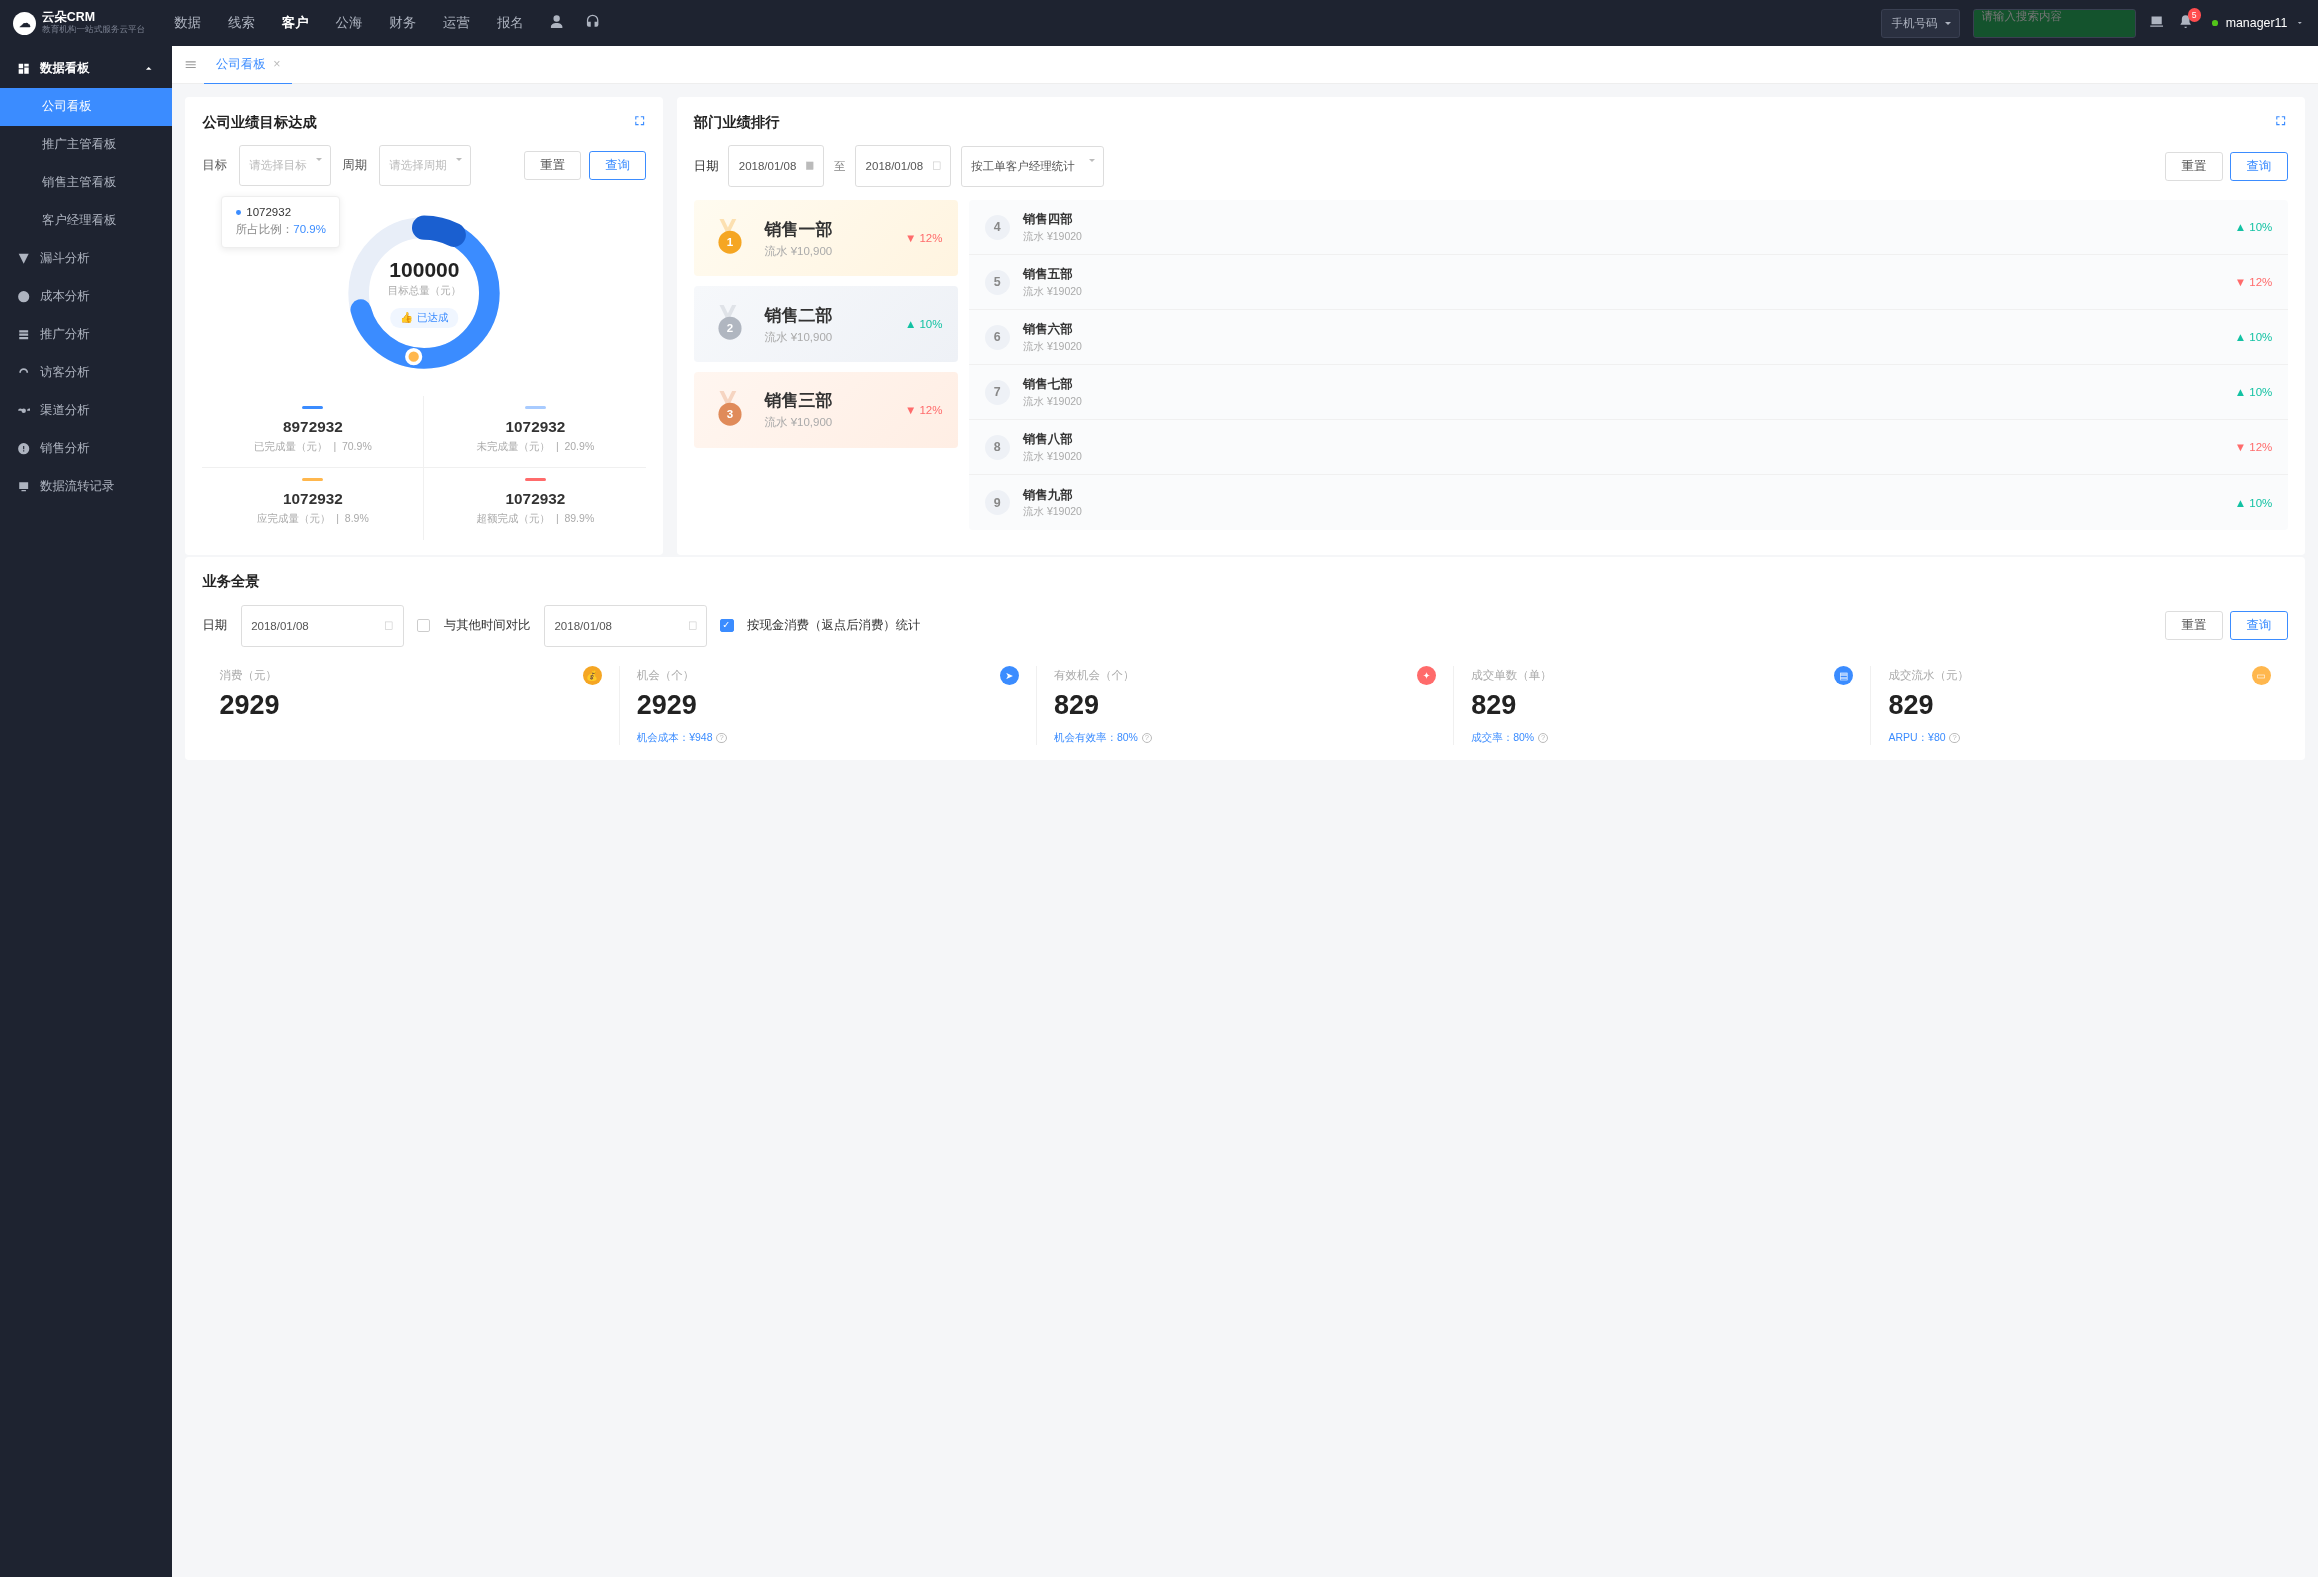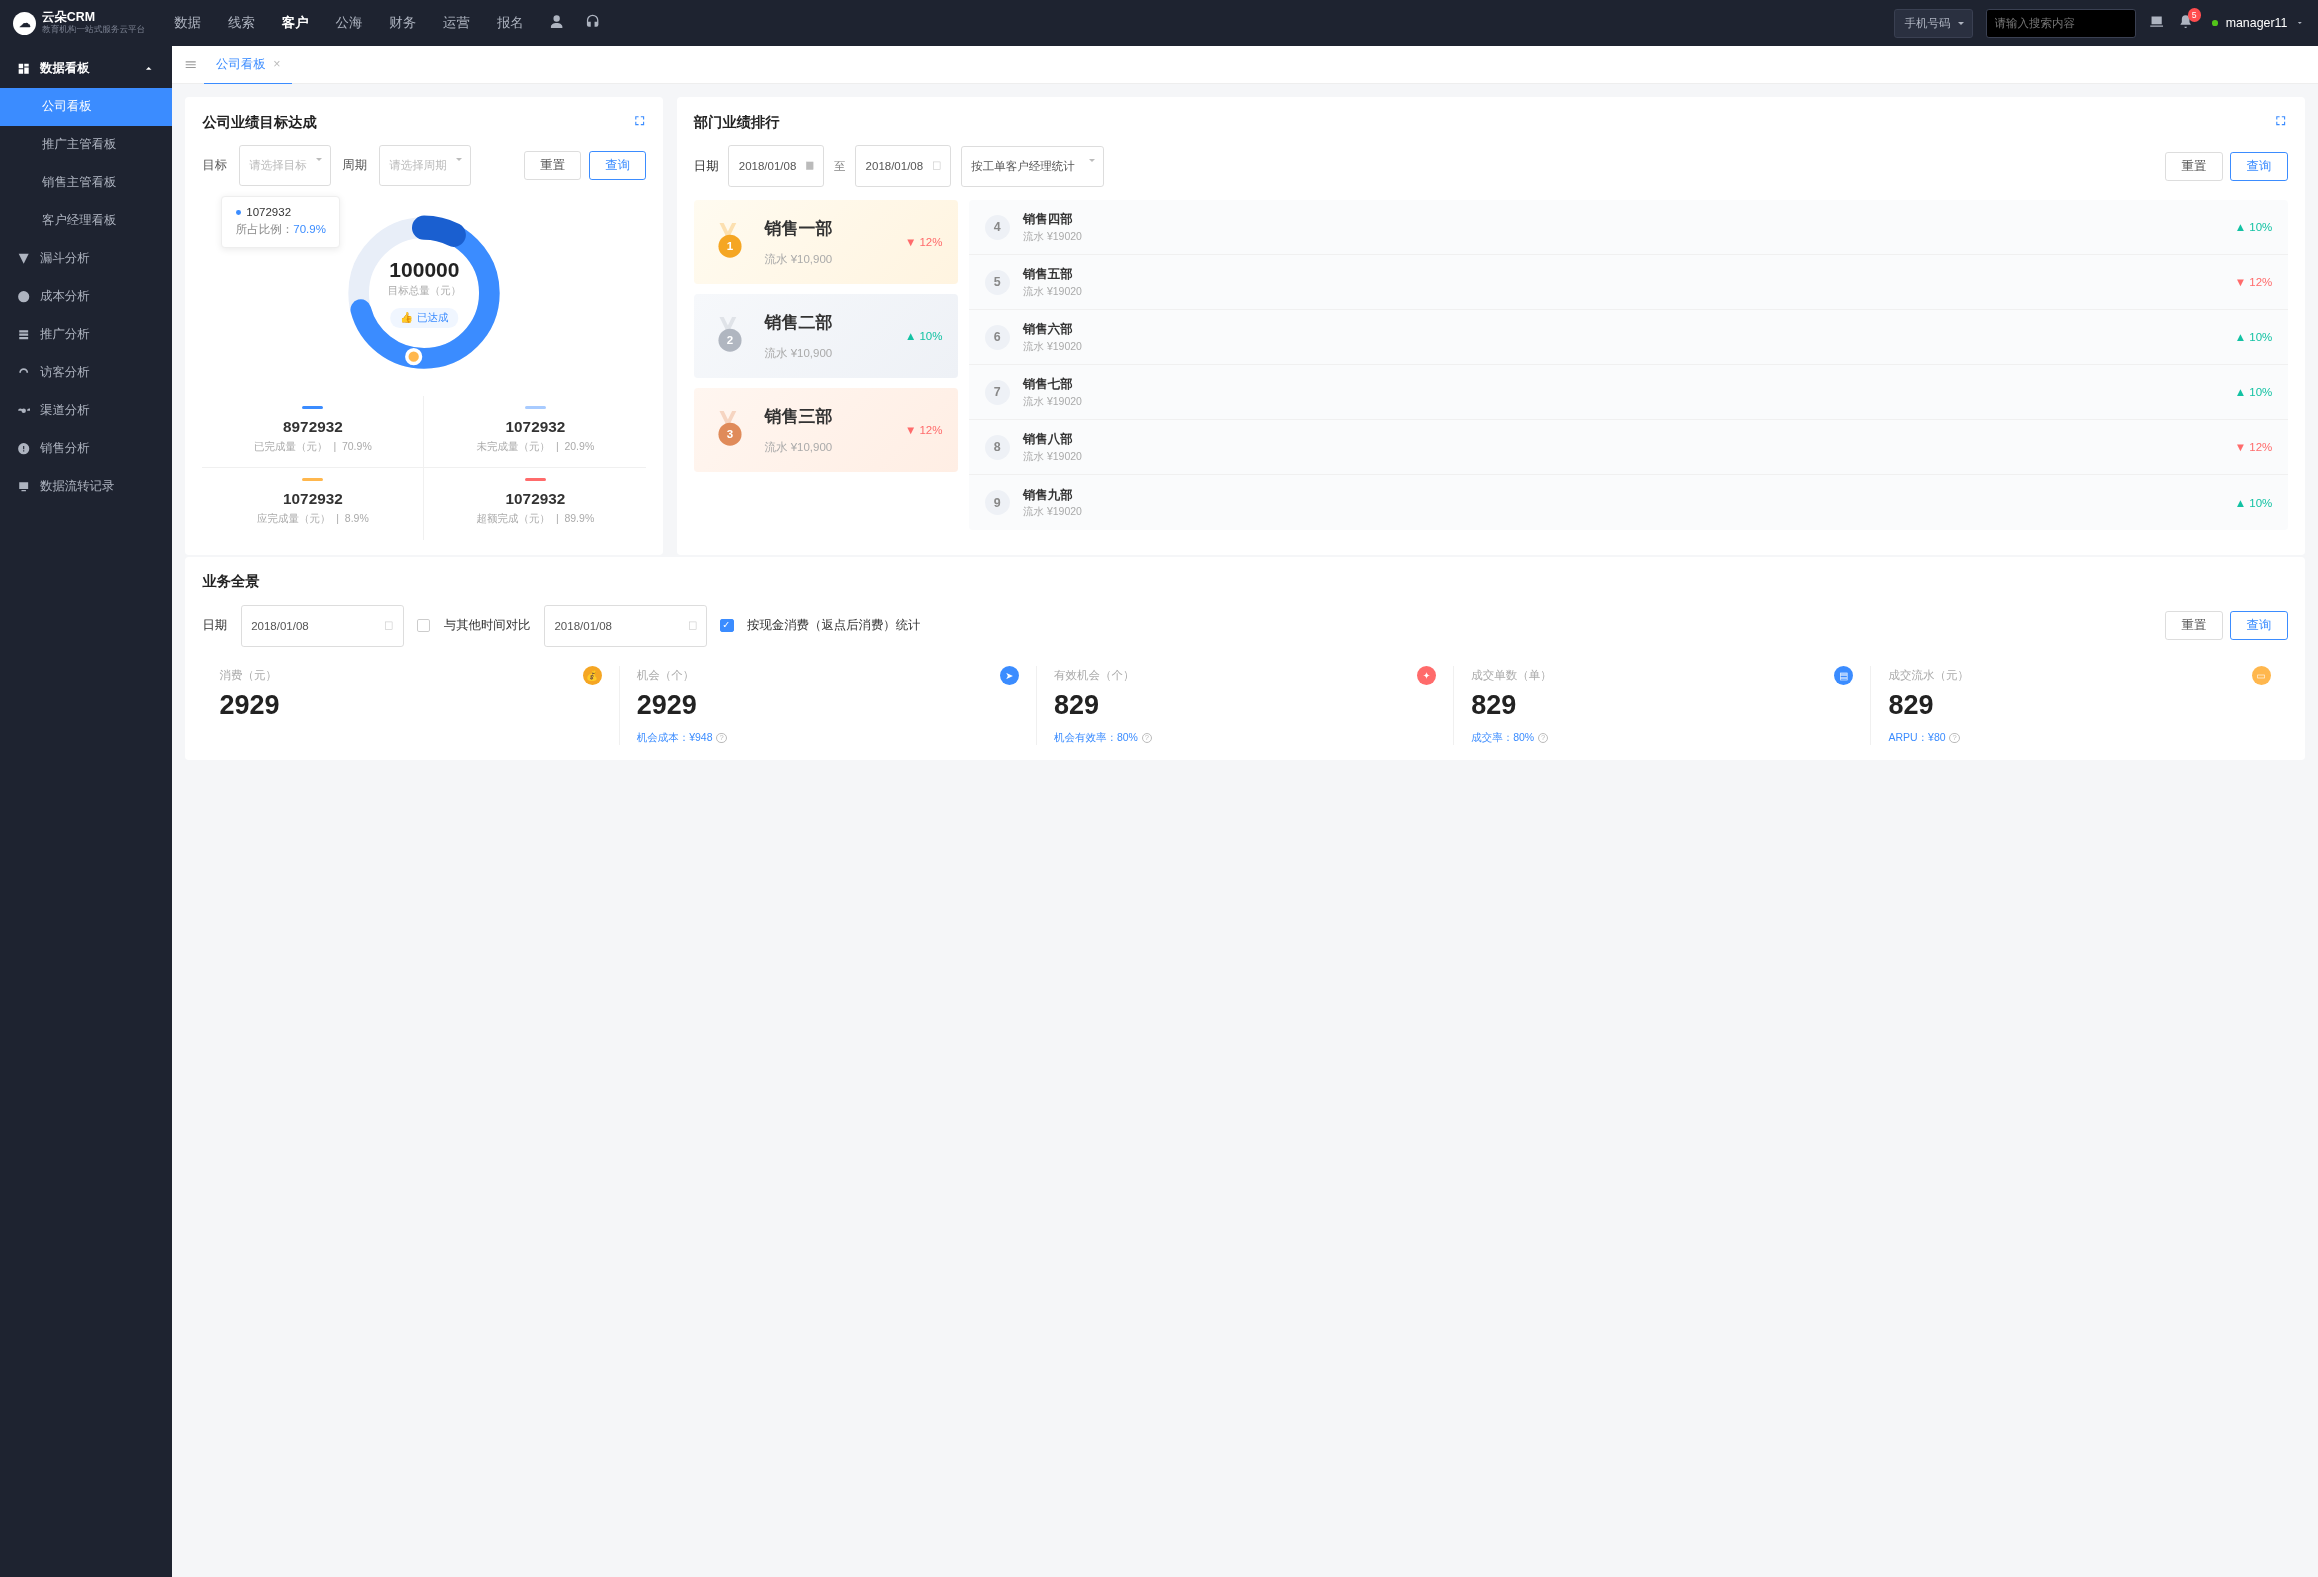--- a/index.html
+++ b/index.html
@@ -13,21 +13,21 @@
 .logo-txt .p { color:#fff; font-weight:600; font-size:12.4px; }
 .logo-txt .s { font-size:8.6px; color:#7a8090; }
 .nav { display:flex; gap:27px; }
 .nav-item { color:#aeb4c0; cursor:pointer; font-size:13.4px; }
 .nav-item.active { color:#fff; font-weight:600; }
 .top-icons { display:flex; gap:21px; margin-left:25px; align-items:center; }
 .top-icons svg { width:15.3px; height:15.3px; fill:#aeb4c0; }
 .search-wrap { margin-left:auto; display:flex; align-items:center; gap:13.4px; }
 .search-sel { background:#2a3040; border:1px solid #3a4052; height:29px; padding:0 21px 0 9.6px; border-radius:2.9px; color:#aeb4c0; font-size:11.5px; position:relative; display:flex; align-items:center; }
 .search-sel::after { content:""; border:3.8px solid transparent; border-top-color:#aeb4c0; position:absolute; right:7.6px; top:12.4px; }
-.search-box { background:#000000; border:1px solid #3a4052; height:29px; width:150px; border-radius:2.9px; display:flex; align-items:center; padding:0 7.6px; }
+.search-box { background:#14532d; border:1px solid #3a4052; height:29px; width:163px; border-radius:2.9px; display:flex; align-items:flex-start; padding:0 7.6px; }
 .search-box input { background:none; border:none; outline:none; color:#fff; font-size:11.5px; flex:1; }
 .search-box svg { width:13.4px; height:13.4px; fill:#aeb4c0; }
 .bell { position:relative; }
 .badge { position:absolute; top:-5.7px; right:-7.6px; background:#ff4d4f; color:#fff; width:13.4px; height:13.4px; border-radius:50%; font-size:8.6px; display:flex; align-items:center; justify-content:center; }
 .user { display:flex; align-items:center; gap:7.6px; color:#fff; font-size:12.4px; margin-left:5.7px; }
 .user-dot { width:5.7px; height:5.7px; border-radius:50%; background:#52c41a; }
 .user svg { width:9.6px; height:9.6px; fill:#aeb4c0; }
 
 
 .layout { display:flex; }
@@ -91,21 +91,21 @@
 .date-in svg { position:absolute; right:7.6px; width:11.5px; height:11.5px; fill:#bbb; }
 .to { color:#888; font-size:11.5px; }
 .rank-body { display:flex; gap:11.5px; }
 .rank-top3 { width:264px; display:flex; flex-direction:column; gap:9.6px; }
 .rank-top { border-radius:3.8px; padding:17px 15.3px; display:flex; align-items:center; gap:13.4px; }
 .rank-top.gold { background:linear-gradient(135deg,#fffbf0,#fff4e0); }
 .rank-top.silver { background:linear-gradient(135deg,#f6f8fb,#eef1f6); }
 .rank-top.bronze { background:linear-gradient(135deg,#fff6f0,#ffeee4); }
 .medal { width:42px; height:42px; position:relative; }
 .rank-info .nm { font-size:17px; font-weight:600; color:#333; }
-.rank-info .flow { font-size:11.5px; color:#aaa; margin-top:12px; }
+.rank-info .flow { font-size:11.5px; color:#aaa; margin-top:3px; }
 .rank-pct { margin-left:auto; font-size:11.5px; display:flex; align-items:center; gap:1.9px; }
 .up { color:#13c2a3; }
 .down { color:#ff6b6b; }
 .rank-list { flex:1; background:#fafbfc; border-radius:3.8px; }
 .rank-row { height:55px; display:flex; align-items:center; padding:0 15.3px; gap:13.4px; border-bottom:1px solid #f0f0f0; }
 .rank-row:last-child { border:none; }
 .rank-num { width:25px; height:25px; border-radius:50%; background:#eef1f6; color:#888; display:flex; align-items:center; justify-content:center; font-size:12.4px; font-weight:600; }
 .rank-row .nm { font-size:12.4px; font-weight:600; color:#333; }
 .rank-row .flow { font-size:10.5px; color:#aaa; margin-top:1.9px; }
 

